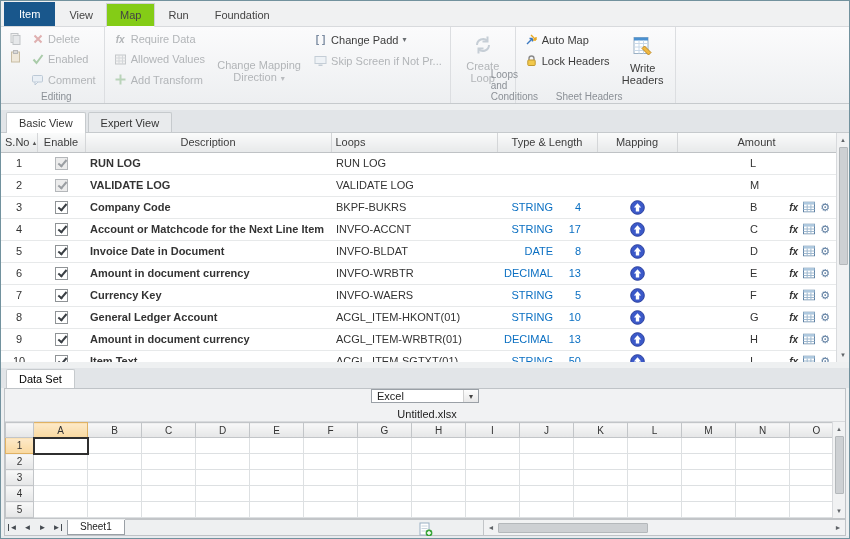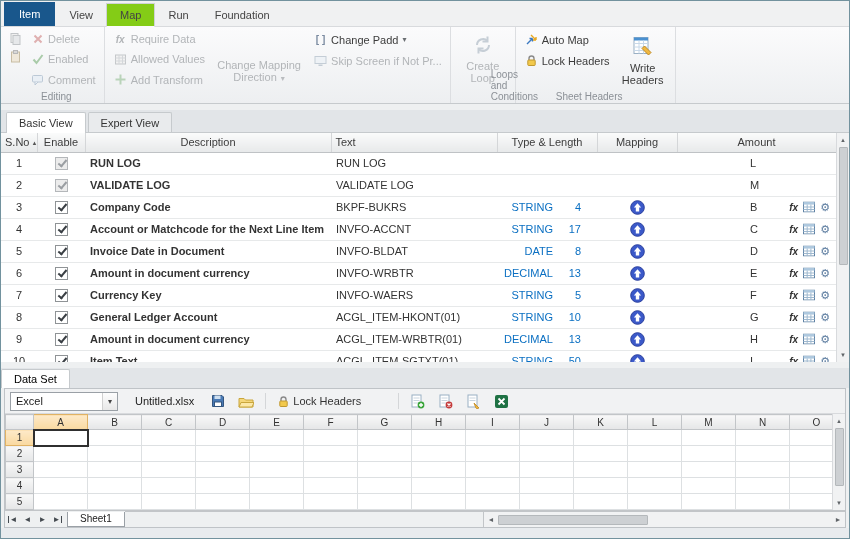--- a/index.html
+++ b/index.html
@@ -60,24 +60,24 @@
 .map-ic{display:inline-flex;vertical-align:middle;}
 
 .vscroll{position:absolute;top:0;right:0;width:13px;height:100%;background:#f1f2f3;border-left:1px solid #d8dadd;display:flex;flex-direction:column;align-items:center;}
 .sbtn{width:13px;height:14px;font-size:6px;color:#606468;display:flex;align-items:center;justify-content:center;flex:none;}
 .sthumb{width:9px;background:#cdd0d3;border:1px solid #b4b8bb;border-radius:1px;flex:none;}
 .gthumb{height:118px;}
 .xthumb{height:58px;}
 .sspacer{flex:1;}
 .split{height:6px;flex:none;}
 
-.dstabs{height:20px;background:#e2e5e8;display:flex;align-items:flex-end;flex:none;}
+.dstabs{height:20px;background:#e2e5e8;display:flex;align-items:flex-end;padding-left:5px;flex:none;}
 .dstab{padding:3px 12px 3px;font-size:11px;background:#fff;border:1px solid #c6cacd;border-bottom:none;border-radius:2px 2px 0 0;}
 .dspanel{margin:0 3px;border:1px solid #bfc3c7;background:#f1f2f3;flex:none;}
-.dstoolbar{height:25px;display:flex;align-items:center;gap:5px;padding:0 5px;border-bottom:1px solid #d8dadd;}
+.dstoolbar{height:33px;display:flex;align-items:center;gap:5px;padding:0 5px;border-bottom:1px solid #d8dadd;flex-direction:column;}
 .dd{width:108px;height:19px;background:#fff;border:1px solid #9aa0a6;display:flex;align-items:center;font-size:11px;padding-left:5px;color:#222;}
 .ddcaret{margin-left:auto;width:15px;height:100%;display:flex;align-items:center;justify-content:center;font-size:8px;color:#444;border-left:1px solid #d0d0d0;background:linear-gradient(#fdfdfd,#e8e8e8);}
 .fname{font-size:11px;color:#222;margin:0 8px 0 12px;}
 .tbtn{display:flex;align-items:center;gap:3px;height:20px;padding:0 4px;font-size:11px;color:#333;}
 .tsep{width:1px;height:16px;background:#d4d6d8;margin:0 2px;flex:none;}
 .icgap{margin-left:28px;}
 
 .sheetarea{position:relative;height:97px;background:#fff;border-bottom:1px solid #c2c5c8;overflow:hidden;}
 table.xl{border-collapse:collapse;table-layout:fixed;}
 .xl th{background:linear-gradient(#f8f8f8,#e5e6e7);border:1px solid #c2c5c8;font-weight:normal;font-size:10px;color:#333;height:15px;}
@@ -276,21 +276,21 @@
           <col style="width:166px">
           <col style="width:100px">
           <col style="width:80px">
           <col style="width:159px">
         </colgroup>
       <thead>
         <tr>
           <th class="h-left"><span>S.No</span><span class="sort">▲</span></th>
           <th><span>Enable</span></th>
           <th><span>Description</span></th>
-          <th class="h-left"><span>Text</span></th>
+          <th class="h-left"><span>Loops</span></th>
           <th><span>Type &amp; Length</span></th>
           <th><span>Mapping</span></th>
           <th><span>Amount</span></th>
         </tr>
       </thead>
       <tbody>
           <tr>
             <td class="c-sno">1</td>
             <td class="c-en"><span class="cb cb-locked"></span></td>
             <td class="c-desc">RUN LOG</td>

